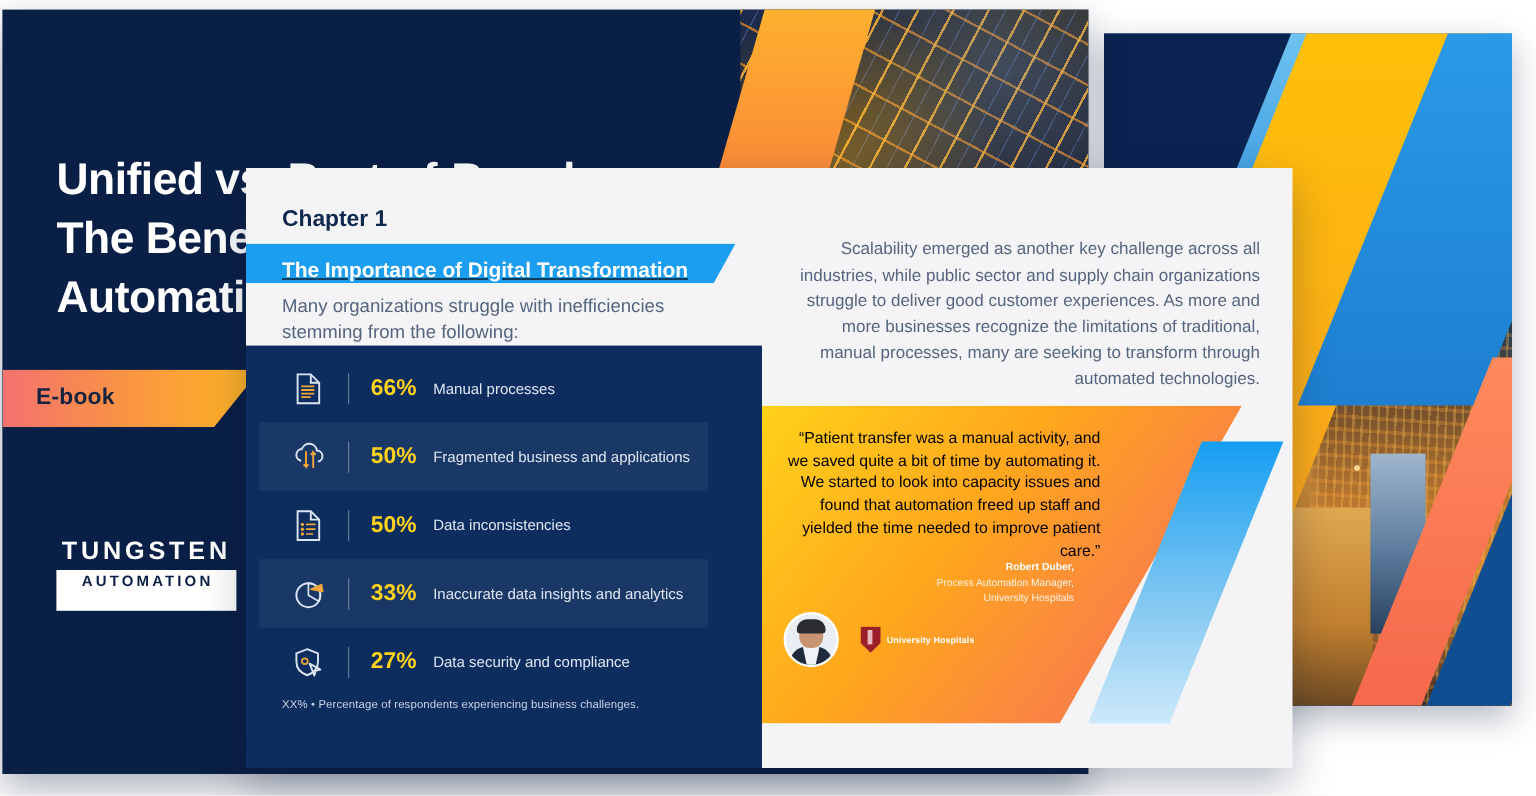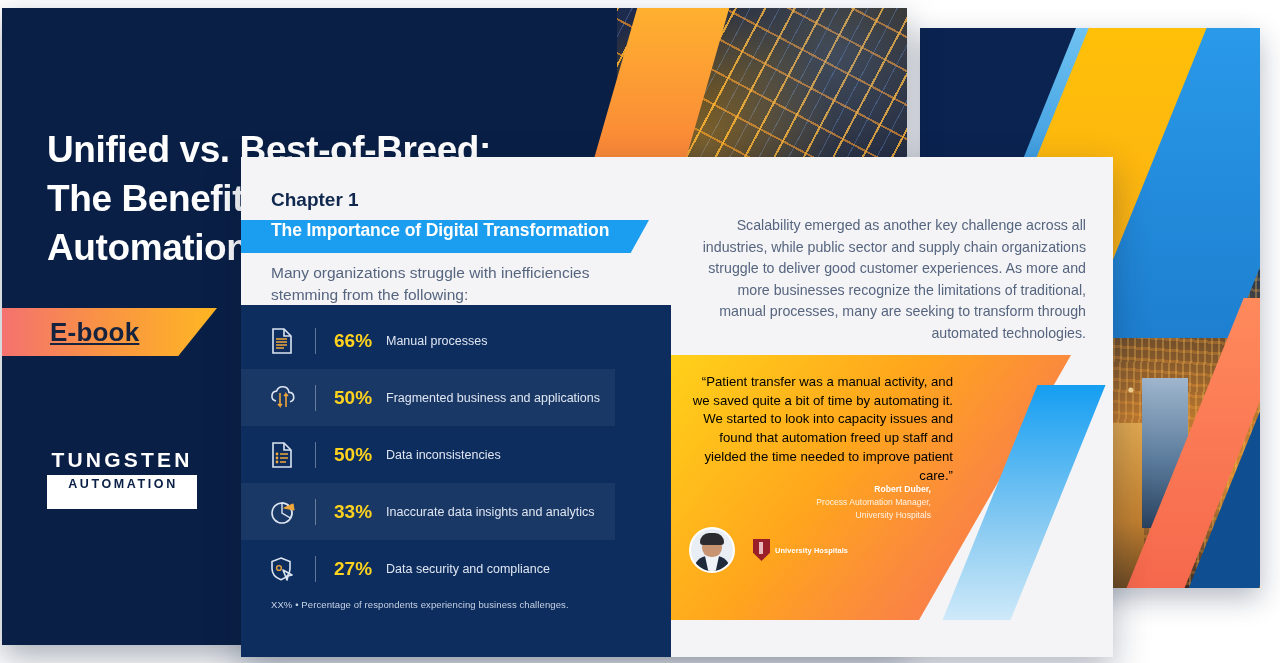--- a/index.html
+++ b/index.html
@@ -98,60 +98,59 @@
     color:#ffffff;font-size:37px;line-height:1.32;font-weight:bold;
     letter-spacing:-.4px;
   }
   .badge-ebook{
     position:absolute;left:0;top:300px;width:215px;height:48px;
     background:linear-gradient(90deg,#f4726f 0%, #f99245 45%, #ffb723 100%);
     clip-path:polygon(0 0, 100% 0, 82% 100%, 0 100%);
     display:flex;align-items:center;
   }
   .badge-ebook span{
-    margin-left:48px;color:#15233f;font-size:26px;font-weight:bold;letter-spacing:.2px;text-decoration:underline;
+    margin-left:28px;color:#15233f;font-size:19px;font-weight:bold;letter-spacing:.2px;
   }
   .logo-wrap{position:absolute;left:45px;top:440px;width:150px;}
   .logo-top{
     color:#ffffff;font-size:21px;font-weight:bold;letter-spacing:3.2px;text-align:center;
   }
   .logo-bot{
     margin-top:3px;background:#ffffff;color:#0a1f45;
     font-size:12.5px;font-weight:bold;letter-spacing:2.6px;text-align:center;padding:2px 0 18px 2px;
   }
 
   
   .page-mid{
-    position:absolute;left:205px;top:157px;width:872px;height:500px;
+    position:absolute;left:205px;top:140px;width:872px;height:500px;
     background:#f4f4f6;overflow:hidden;
     box-shadow:0 14px 34px rgba(10,25,55,.30);
     display:flex;
-    margin-left:36px;
   }
   .mid-left{width:430px;position:relative;}
   .mid-right{width:442px;position:relative;background:#f4f4f6;text-align:right;}
 
   .chapter-label{
     position:absolute;left:30px;top:32px;color:#10274e;font-size:19px;font-weight:bold;
   }
   .chapter-banner{
     position:absolute;left:0;top:63px;height:33px;width:408px;
     background:#1b9df0;
     clip-path:polygon(0 0, 100% 0, 95.5% 100%, 0 100%);
-    display:flex;align-items:flex-start;
+    display:flex;align-items:flex-end;text-decoration:underline;
   }
   .chapter-banner span{
     margin-left:30px;color:#ffffff;font-size:17.5px;font-weight:bold;letter-spacing:-.1px;
   }
   .mid-intro{
     position:absolute;left:30px;top:105px;width:370px;
     color:#56657f;font-size:15.5px;line-height:1.42;
   }
   .stats{
-    position:absolute;left:0;top:155px;width:374px;
+    position:absolute;left:0;top:155px;width:374px;padding-left:11px;
   }
   .stat-row{
     display:flex;align-items:center;height:57px;padding-left:28px;box-sizing:border-box;
   }
   .stat-row.alt{background:rgba(255,255,255,.055);}
   .stat-icon{width:46px;display:flex;align-items:center;justify-content:flex-start;}
   .stat-div{width:1px;height:26px;background:rgba(255,255,255,.35);margin-right:18px;}
   .stat-pct{
     color:#ffd21e;font-size:19px;font-weight:bold;width:52px;
   }

